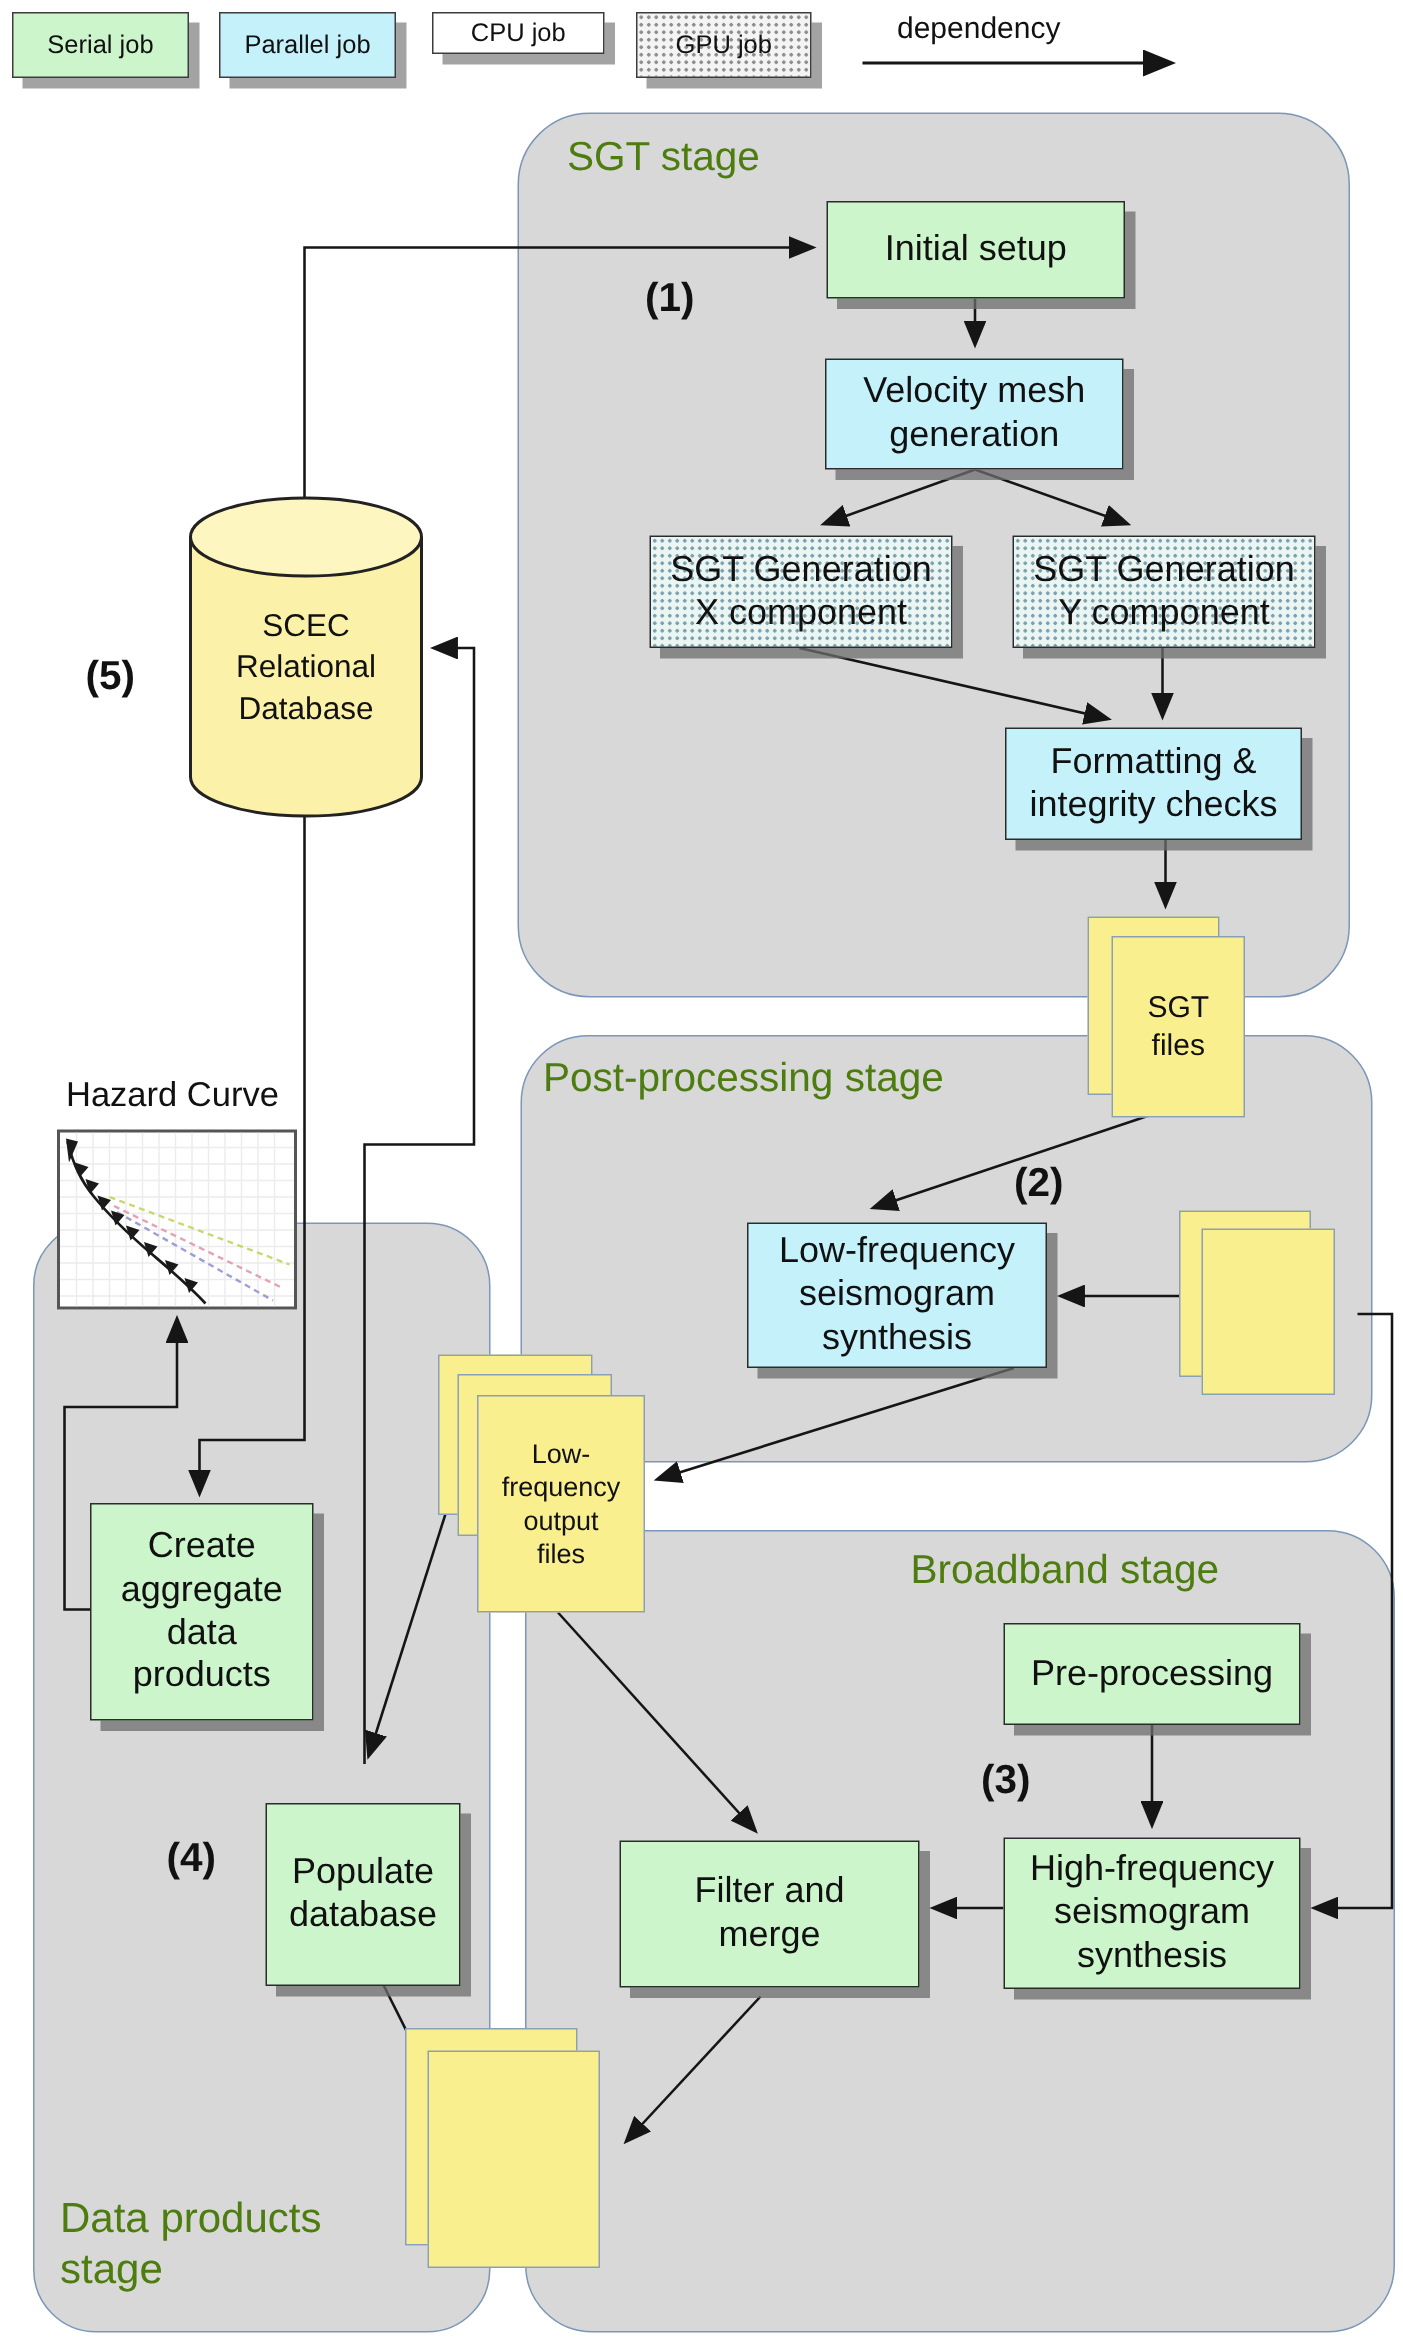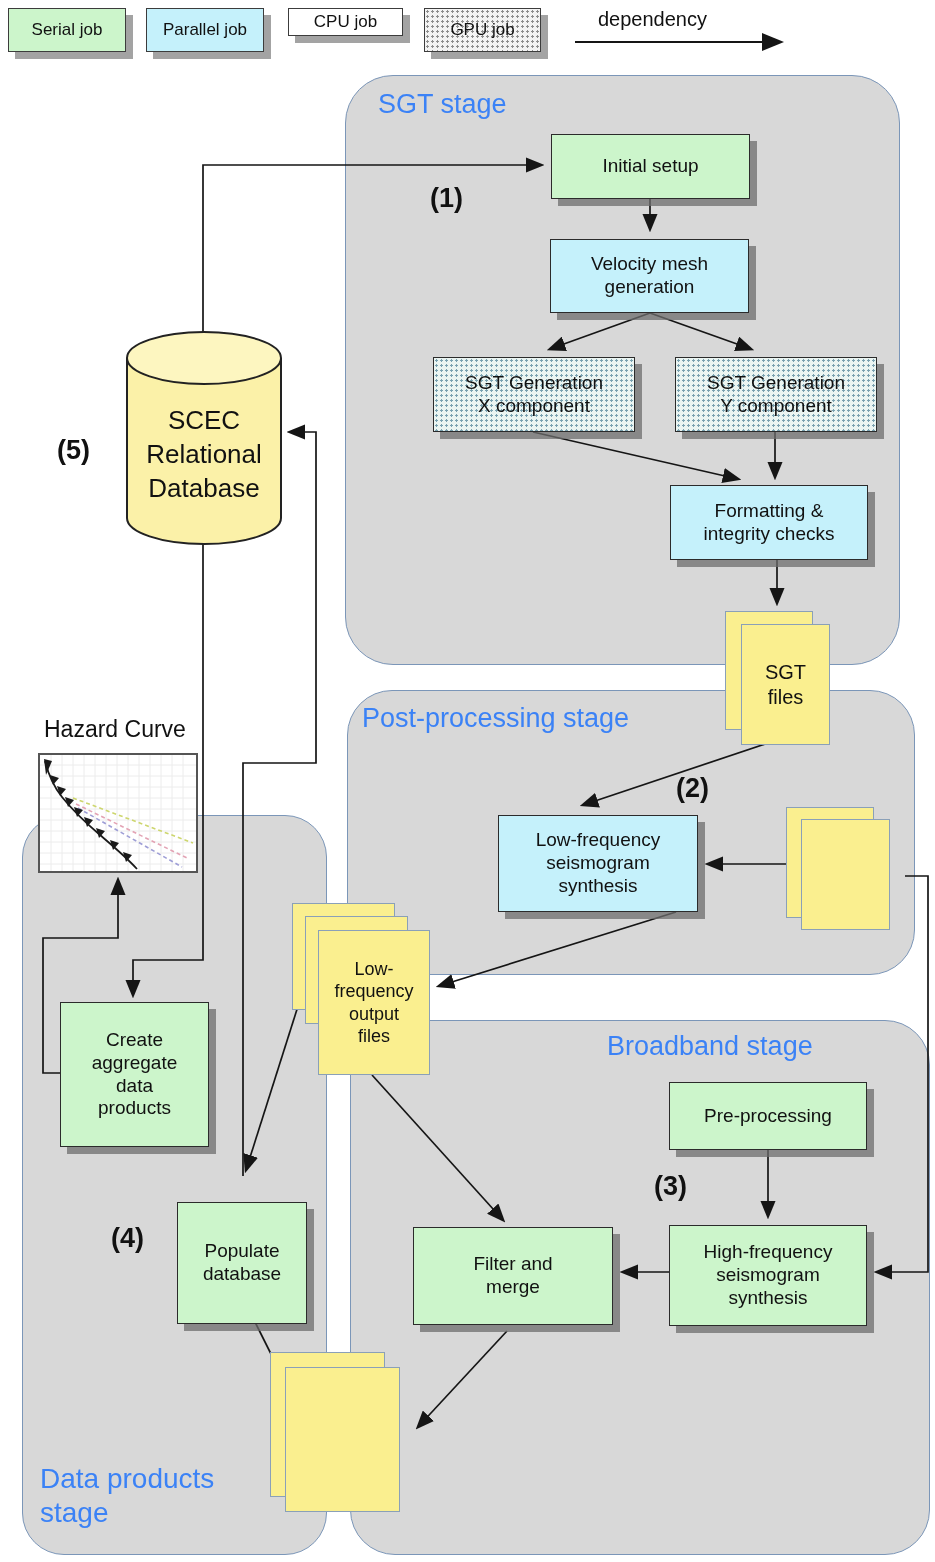--- a/index.html
+++ b/index.html
@@ -7,26 +7,26 @@
     --cylinder:#fbf1a8; --container:#d8d8d8; --container-border:#7b96b8;
     --node-border:#2b2b2b; --sheet-border:#8aa0b8; --line:#151515;
   }
   *{margin:0;padding:0;box-sizing:border-box;}
   body{width:935px;height:1562px;position:relative;background:#ffffff;
        font-family:"Liberation Sans",sans-serif;color:#111;overflow:hidden;}
   .abs{position:absolute;}
   
   .stage{position:absolute;background:var(--container);
          border:1.6px solid var(--container-border);z-index:0;}
-  .stage-title{position:absolute;font-size:27px;color:#3b82f6;z-index:3;
+  .stage-title{position:absolute;font-size:27px;color:#4d7c0f;z-index:3;
                white-space:pre-line;line-height:1.2;}
   
   .node{position:absolute;display:flex;align-items:center;justify-content:center;
         text-align:center;border:1.6px solid var(--node-border);
-        font-size:19px;line-height:1.2;white-space:pre-line;z-index:2;
+        font-size:24px;line-height:1.2;white-space:pre-line;z-index:2;
         box-shadow:7px 7px 0 rgba(110,110,110,.75);}
   .serial{background:var(--serial);}
   .parallel{background:var(--parallel);}
   .cpu{background:var(--cpu);}
   .gpu{background-color:#ebf5f2;
        background-image:radial-gradient(rgba(60,115,140,.65) 1px,transparent 1.3px);
        background-size:5px 5px;}
   .gpu-legend{background-color:#f4f4f4;
        background-image:radial-gradient(#8d8d8d 1px,transparent 1.3px);
        background-size:5px 5px;}
@@ -36,21 +36,21 @@
   .sheet .lbl{width:100%;height:100%;display:flex;align-items:center;justify-content:center;
               text-align:center;font-size:19px;line-height:1.25;white-space:pre-line;}
   
   .num{position:absolute;font-weight:bold;font-size:27px;z-index:3;}
   .legend-box{position:absolute;display:flex;align-items:center;justify-content:center;
               border:1.6px solid #3c3c3c;font-size:17px;z-index:2;
               box-shadow:7px 7px 0 rgba(140,140,140,.8);}
   .connectors{position:absolute;left:0;top:0;z-index:1;}
   .cyl-wrap{position:absolute;left:125px;top:330px;width:158px;height:218px;z-index:2;}
   .cyl-text{position:absolute;left:125px;top:404px;width:158px;text-align:center;
-            font-size:26px;line-height:1.3;white-space:pre-line;z-index:3;}
+            font-size:21px;line-height:1.3;white-space:pre-line;z-index:3;}
   .hazard-title{position:absolute;left:44px;top:716px;font-size:23px;z-index:3;}
   .hazard-box{position:absolute;left:38px;top:753px;width:160px;height:120px;
               background:#fff;border:2px solid #555;z-index:2;}
 </style>
 </head>
 <body>
 
 <div class="stage" style="left:345px;top:75px;width:555px;height:590px;border-radius:48px;"></div>
 <div class="stage" style="left:347px;top:690px;width:568px;height:285px;border-radius:45px;"></div>
 <div class="stage" style="left:350px;top:1020px;width:580px;height:535px;border-radius:45px;"></div>

